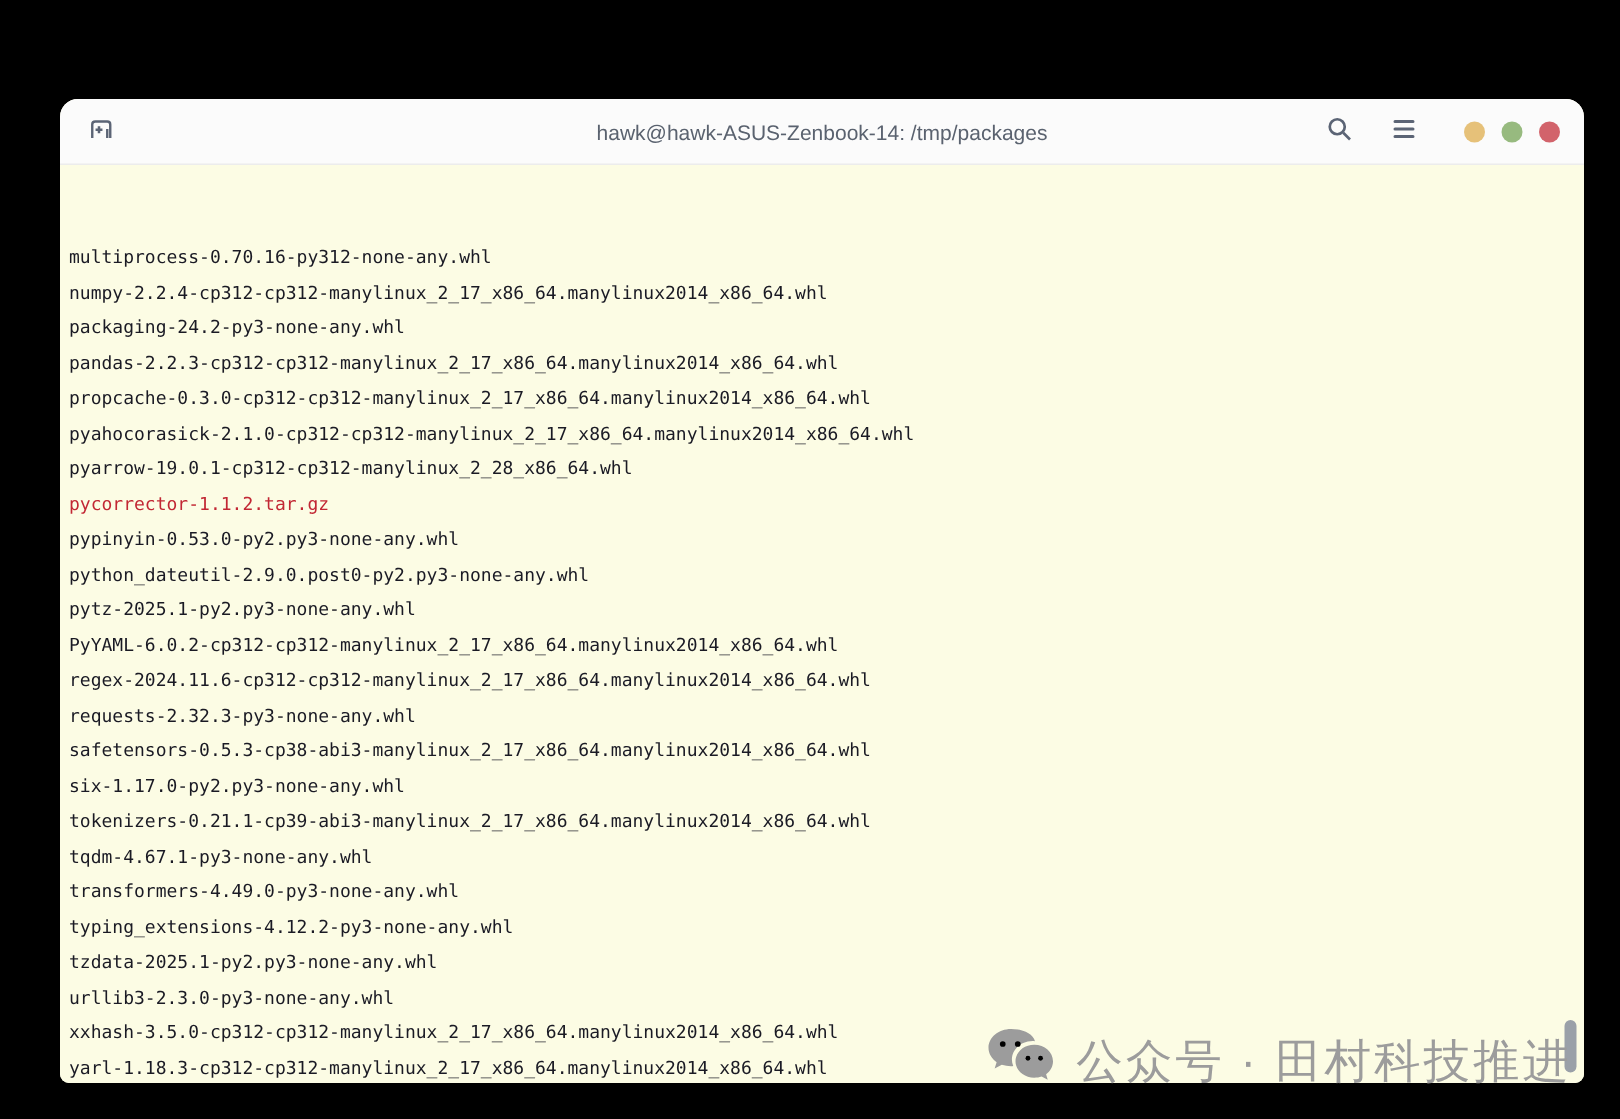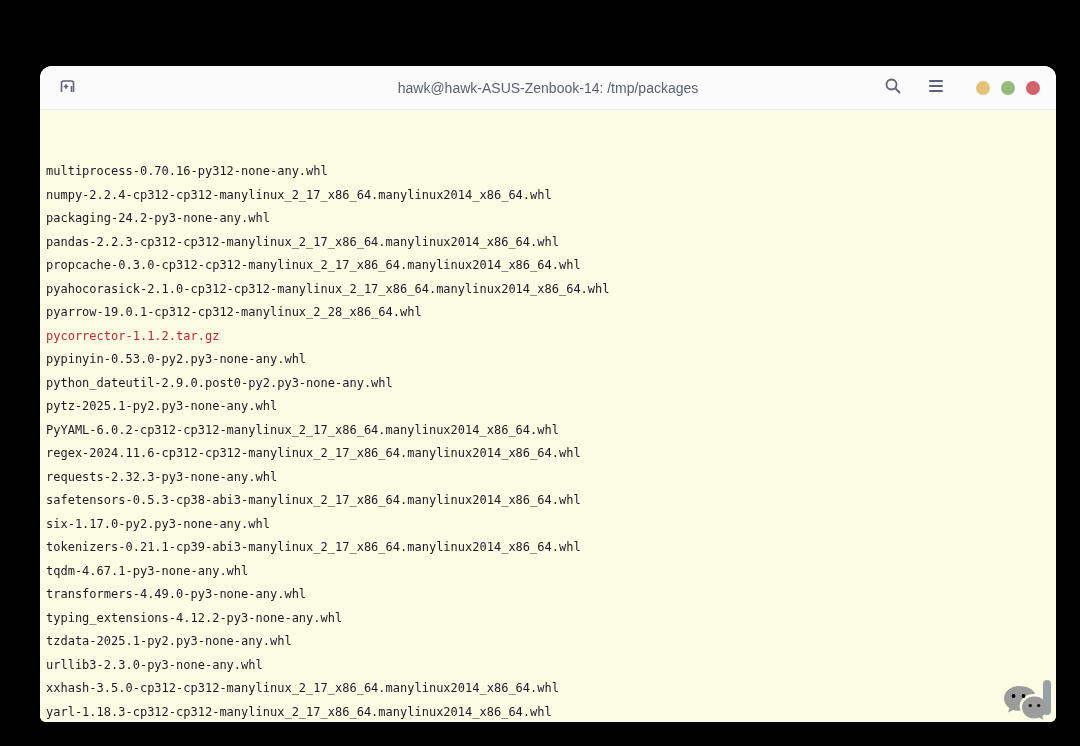--- a/index.html
+++ b/index.html
@@ -128,13 +128,14 @@
         <path d="M32.5 12.5 c-6.9 0-12.5 4.9-12.5 11 0 6.1 5.6 11 12.5 11 1.7 0 3.4-0.3 4.9-0.8 l4.1 2.1-1.1-3.7 c2.8-2 4.6-5 4.6-8.6 0-6.1-5.6-11-12.5-11 Z"></path>
       </g>
       <g fill="#000000">
         <circle cx="11.5" cy="12" r="1.9"></circle>
         <circle cx="21.5" cy="12" r="1.9"></circle>
         <circle cx="28.3" cy="21.5" r="1.6"></circle>
         <circle cx="36.7" cy="21.5" r="1.6"></circle>
       </g>
     </svg>
   </span>
+  <span>公众号 · 田村科技推进</span>
 </div>
 
 </body></html>

